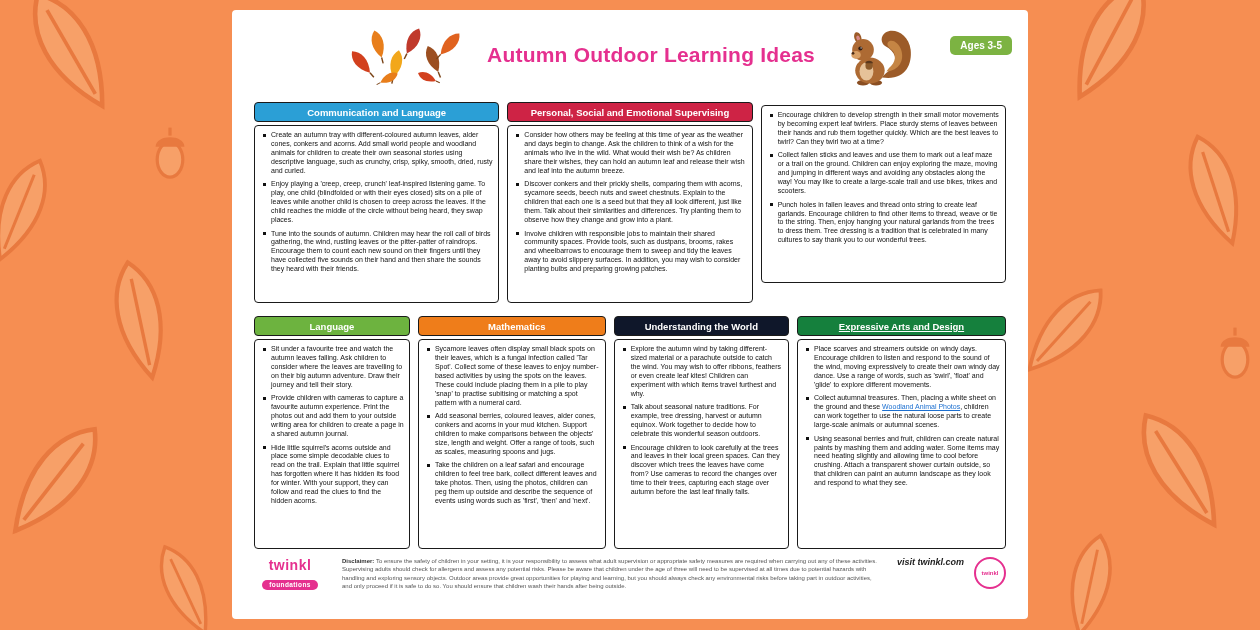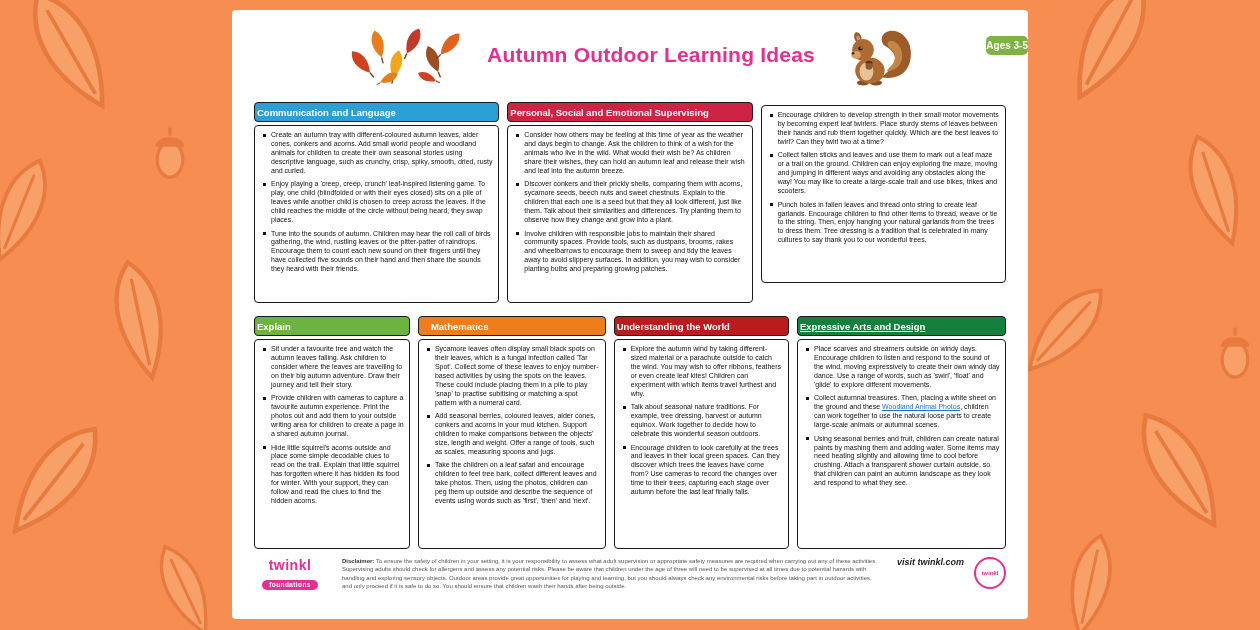--- a/index.html
+++ b/index.html
@@ -8,39 +8,39 @@
     background:#F68E52;
     font-family:"Liberation Sans", sans-serif;
   }
   .bg-svg{position:absolute;left:0;top:0;width:1260px;height:630px;pointer-events:none;}
   .card{
     position:absolute;left:232px;top:10px;width:796px;height:609px;
     background:#ffffff;border-radius:4px;box-sizing:border-box;
     padding:0 22px;
   }
   .ages-badge{
-    position:absolute;top:26px;right:0;
+    position:absolute;top:26px;right:16px;
     background:#7CB342;color:#fff;font-weight:bold;font-size:10px;
-    padding:4px 0;border-radius:5px;
+    padding:4px 10px;border-radius:5px;
   }
   .hdr{height:90px;display:flex;align-items:center;justify-content:center;gap:22px;}
   .title{
     margin:0;color:#E5308F;font-size:21px;font-weight:bold;letter-spacing:.2px;
   }
   .row{display:flex;gap:8px;}
   .row-top{margin-top:2px;}
   .row-bottom{margin-top:13px;}
   .col{flex:1;display:flex;flex-direction:column;min-width:0;}
   .row-bottom .col:nth-child(1){flex:.88;}
   .row-bottom .col:nth-child(2){flex:1.06;}
   .row-bottom .col:nth-child(3){flex:.99;}
   .row-bottom .col:nth-child(4){flex:1.18;}
   .col-header{
     border:1px solid #1a1a1a;border-radius:4px;color:#fff;font-weight:bold;
-    font-size:9.5px;padding:3.5px 2px;white-space:nowrap;
+    font-size:9.5px;text-align:center;padding:3.5px 2px;white-space:nowrap;
     overflow:hidden;
   }
   .col-body{
     border:1px solid #1a1a1a;border-radius:4px;margin-top:3px;
     padding:5px 5px 3px 5px;overflow:hidden;background:#fff;
   }
   .row-top .col-body{height:168px;}
   .row-bottom .col-body{height:200px;}
   .col-body ul{margin:0;padding:0 0 0 11px;list-style:none;}
   .col-body li{
@@ -167,41 +167,41 @@
           <ul>
             <li><span>Encourage children to develop strength in their small motor movements by becoming expert leaf twirlers. Place sturdy stems of leaves between their hands and rub them together quickly. Which are the best leaves to twirl? Can they twirl two at a time?</span></li>
             <li><span>Collect fallen sticks and leaves and use them to mark out a leaf maze or a trail on the ground. Children can enjoy exploring the maze, moving and jumping in different ways and avoiding any obstacles along the way! You may like to create a large-scale trail and use bikes, trikes and scooters.</span></li>
             <li><span>Punch holes in fallen leaves and thread onto string to create leaf garlands. Encourage children to find other items to thread, weave or tie to the string. Then, enjoy hanging your natural garlands from the trees to dress them. Tree dressing is a tradition that is celebrated in many cultures to say thank you to our wonderful trees.</span></li>
           </ul>
         </div>
       </div>
     </div>
   <div class="row row-bottom">
       <div class="col">
-        <div class="col-header" style="background: rgb(109, 179, 63);">Explain</div>
+        <div class="col-header" style="background: rgb(109, 179, 63);">Language</div>
         <div class="col-body">
           <ul>
             <li><span>Sit under a favourite tree and watch the autumn leaves falling. Ask children to consider where the leaves are travelling to on their big autumn adventure. Draw their journey and tell their story.</span></li>
             <li><span>Provide children with cameras to capture a favourite autumn experience. Print the photos out and add them to your outside writing area for children to create a page in a shared autumn journal.</span></li>
             <li><span>Hide little squirrel's acorns outside and place some simple decodable clues to read on the trail. Explain that little squirrel has forgotten where it has hidden its food for winter. With your support, they can follow and read the clues to find the hidden acorns.</span></li>
           </ul>
         </div>
       </div>
       <div class="col">
         <div class="col-header" style="background: rgb(239, 125, 26); padding-left: 12px;">Mathematics</div>
         <div class="col-body">
           <ul>
             <li><span>Sycamore leaves often display small black spots on their leaves, which is a fungal infection called 'Tar Spot'. Collect some of these leaves to enjoy number-based activities by using the spots on the leaves. These could include placing them in a pile to play 'snap' to practise subitising or matching a spot pattern with a numeral card.</span></li>
             <li><span>Add seasonal berries, coloured leaves, alder cones, conkers and acorns in your mud kitchen. Support children to make comparisons between the objects' size, length and weight. Offer a range of tools, such as scales, measuring spoons and jugs.</span></li>
             <li><span>Take the children on a leaf safari and encourage children to feel tree bark, collect different leaves and take photos. Then, using the photos, children can peg them up outside and describe the sequence of events using words such as 'first', 'then' and 'next'.</span></li>
           </ul>
         </div>
       </div>
       <div class="col">
-        <div class="col-header" style="background: #b91c1c;">Understanding the World</div>
+        <div class="col-header" style="background: #0f172a;">Understanding the World</div>
         <div class="col-body">
           <ul>
             <li><span>Explore the autumn wind by taking different-sized material or a parachute outside to catch the wind. You may wish to offer ribbons, feathers or even create leaf kites! Children can experiment with which items travel furthest and why.</span></li>
             <li><span>Talk about seasonal nature traditions. For example, tree dressing, harvest or autumn equinox. Work together to decide how to celebrate this wonderful season outdoors.</span></li>
             <li><span>Encourage children to look carefully at the trees and leaves in their local green spaces. Can they discover which trees the leaves have come from? Use cameras to record the changes over time to their trees, capturing each stage over autumn before the last leaf finally falls.</span></li>
           </ul>
         </div>
       </div>
       <div class="col">
         <div class="col-header" style="background: #15803d; text-decoration: underline;">Expressive Arts and Design</div>

